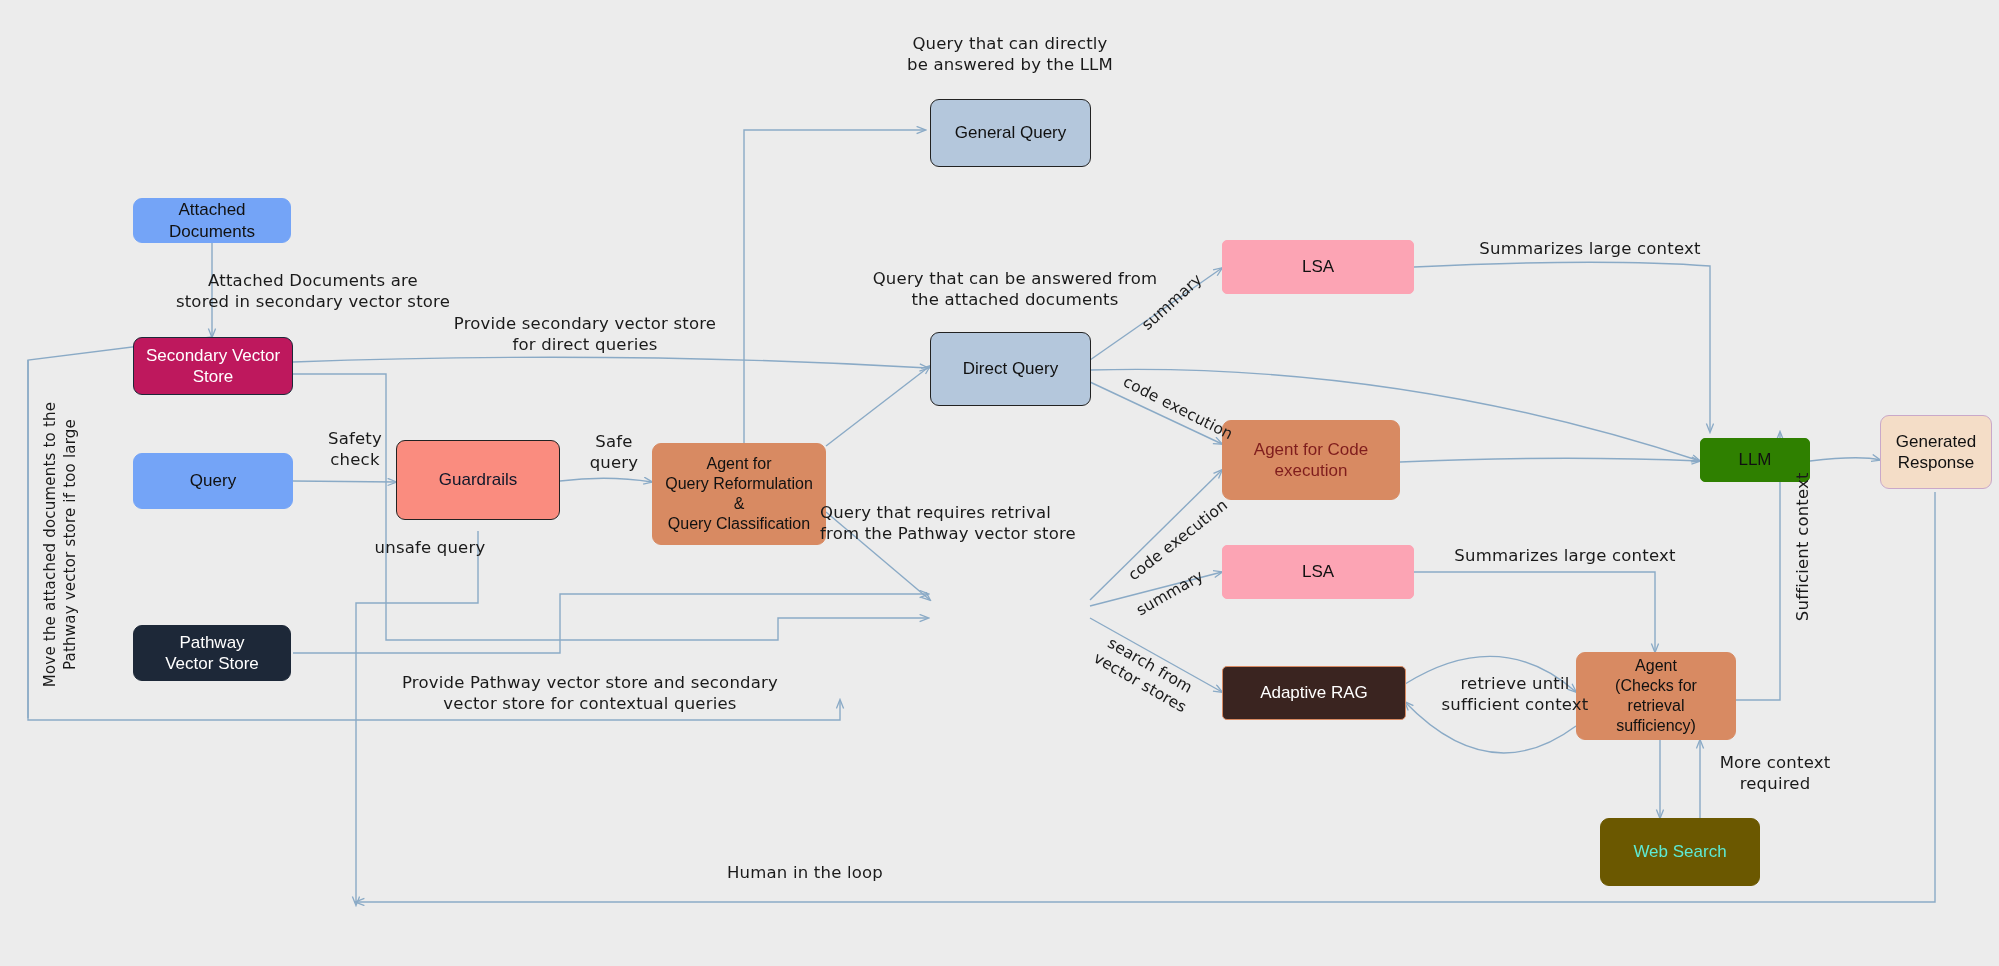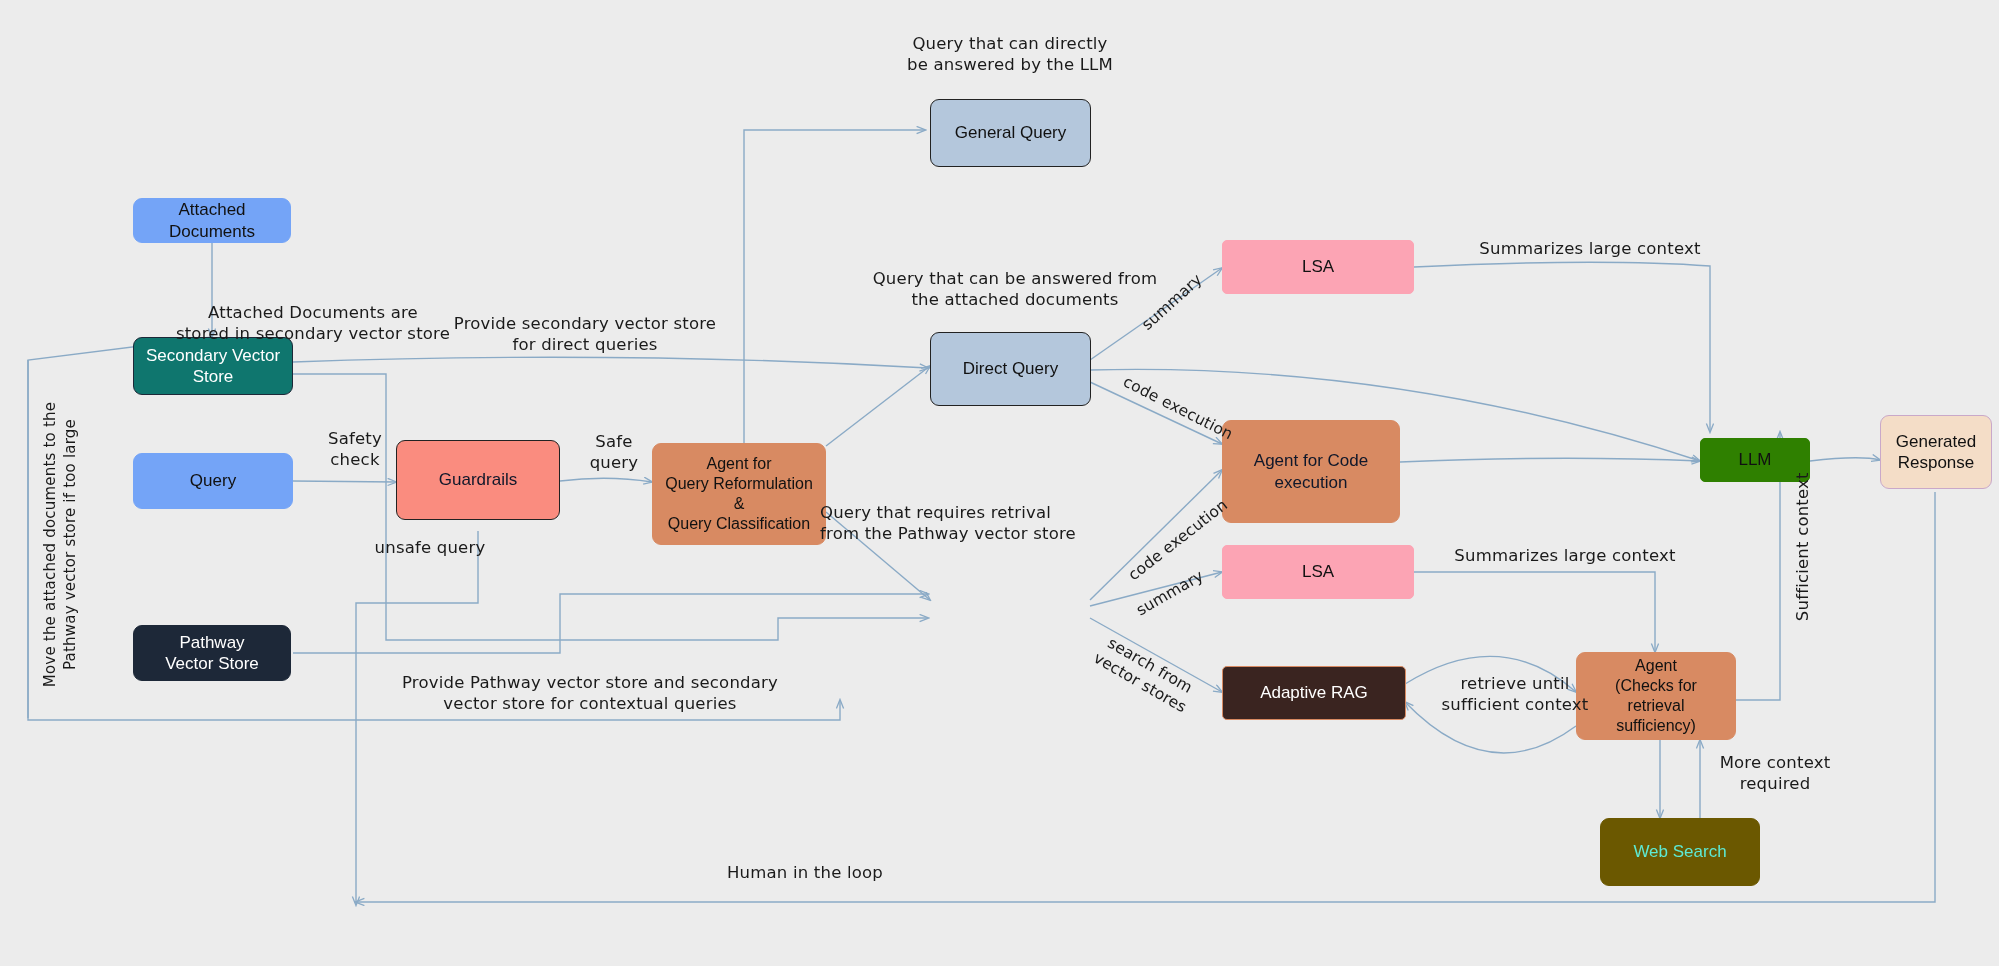--- a/index.html
+++ b/index.html
@@ -133,21 +133,21 @@
     <g fill="none" stroke="#8aaac6" stroke-width="1.4">
 
       <path d="M28,360 L28,718"></path>
     </g>
   </svg>
 
   <div class="node" style="left:133px; top:198px; width:158px; height:45px; background:#74a4f7; border:1px solid #74a4f7; color:#111;">
     <span>Attached Documents</span>
   </div>
 
-  <div class="node" style="left:133px; top:337px; width:160px; height:58px; background:#0f766e; border:1px solid #1d2838; color:#fff; white-space:pre-line;">
+  <div class="node" style="left:133px; top:337px; width:160px; height:58px; background:#be185d; border:1px solid #1d2838; color:#fff; white-space:pre-line;">
     <span>Secondary Vector
 Store</span>
   </div>
 
   <div class="node" style="left:133px; top:453px; width:160px; height:56px; background:#74a4f7; border:1px solid #74a4f7; color:#111;">
     <span>Query</span>
   </div>
 
   <div class="node" style="left:133px; top:625px; width:158px; height:56px; background:#1d2838; border:1px solid #1d2838; color:#fff; white-space:pre-line;">
     <span>Pathway
@@ -174,21 +174,21 @@
 
 
   <div class="node sq" style="left:1222px; top:240px; width:192px; height:54px; background:#fca4b4; border:1px solid #fca4b4; color:#111;">
     <span>LSA</span>
   </div>
 
   <div class="node sq" style="left:1222px; top:545px; width:192px; height:54px; background:#fca4b4; border:1px solid #fca4b4; color:#111;">
     <span>LSA</span>
   </div>
 
-  <div class="node" style="left:1222px; top:420px; width:178px; height:103px; background:#d88a62; border:1px solid #d88a62; color:#0f172a; white-space:pre-line;">
+  <div class="node" style="left:1222px; top:420px; width:178px; height:80px; background:#d88a62; border:1px solid #d88a62; color:#7f1d1d; white-space:pre-line;">
     <span>Agent for Code
 execution</span>
   </div>
 
   <div class="node sq" style="left:1222px; top:666px; width:184px; height:54px; background:#3a2420; border:1.4px solid #d88a62; color:#fff;">
     <span>Adaptive RAG</span>
   </div>
 
   <div class="node" style="left:1576px; top:652px; width:160px; height:88px; background:#d88a62; border:1px solid #d88a62; color:#111; white-space:pre-line; font-size:16px;">
     <span>Agent
@@ -202,21 +202,21 @@
 
   <div class="node sq" style="left:1700px; top:438px; width:110px; height:44px; background:#2f8000; border:1px solid #2f8000; color:#111;">
     <span>LLM</span>
   </div>
 
   <div class="node" style="left:1880px; top:415px; width:112px; height:74px; background:#f4ddc7; border:1.4px solid #c9a8c9; color:#111; white-space:pre-line;">
     <span>Generated
 Response</span>
   </div>
 
-  <div class="edge-label" style="left:113px; top:270px; width:400px; text-align:center;margin-top:32px;">Attached Documents are
+  <div class="edge-label" style="left:113px; top:270px; width:400px; text-align:center;">Attached Documents are
 stored in secondary vector store</div>
 
   <div class="edge-label" style="left:380px; top:313px; width:410px; text-align:center;">Provide secondary vector store
 for direct queries</div>
 
   <div class="edge-label" style="left:330px; top:672px; width:520px; text-align:center;">Provide Pathway vector store and secondary
 vector store for contextual queries</div>
 
   <div class="edge-label rot-vert-up" style="left:-130px; top:525px; width:380px; text-align:center; font-size:15px;">Move the attached documents to the
 Pathway vector store if too large</div>

